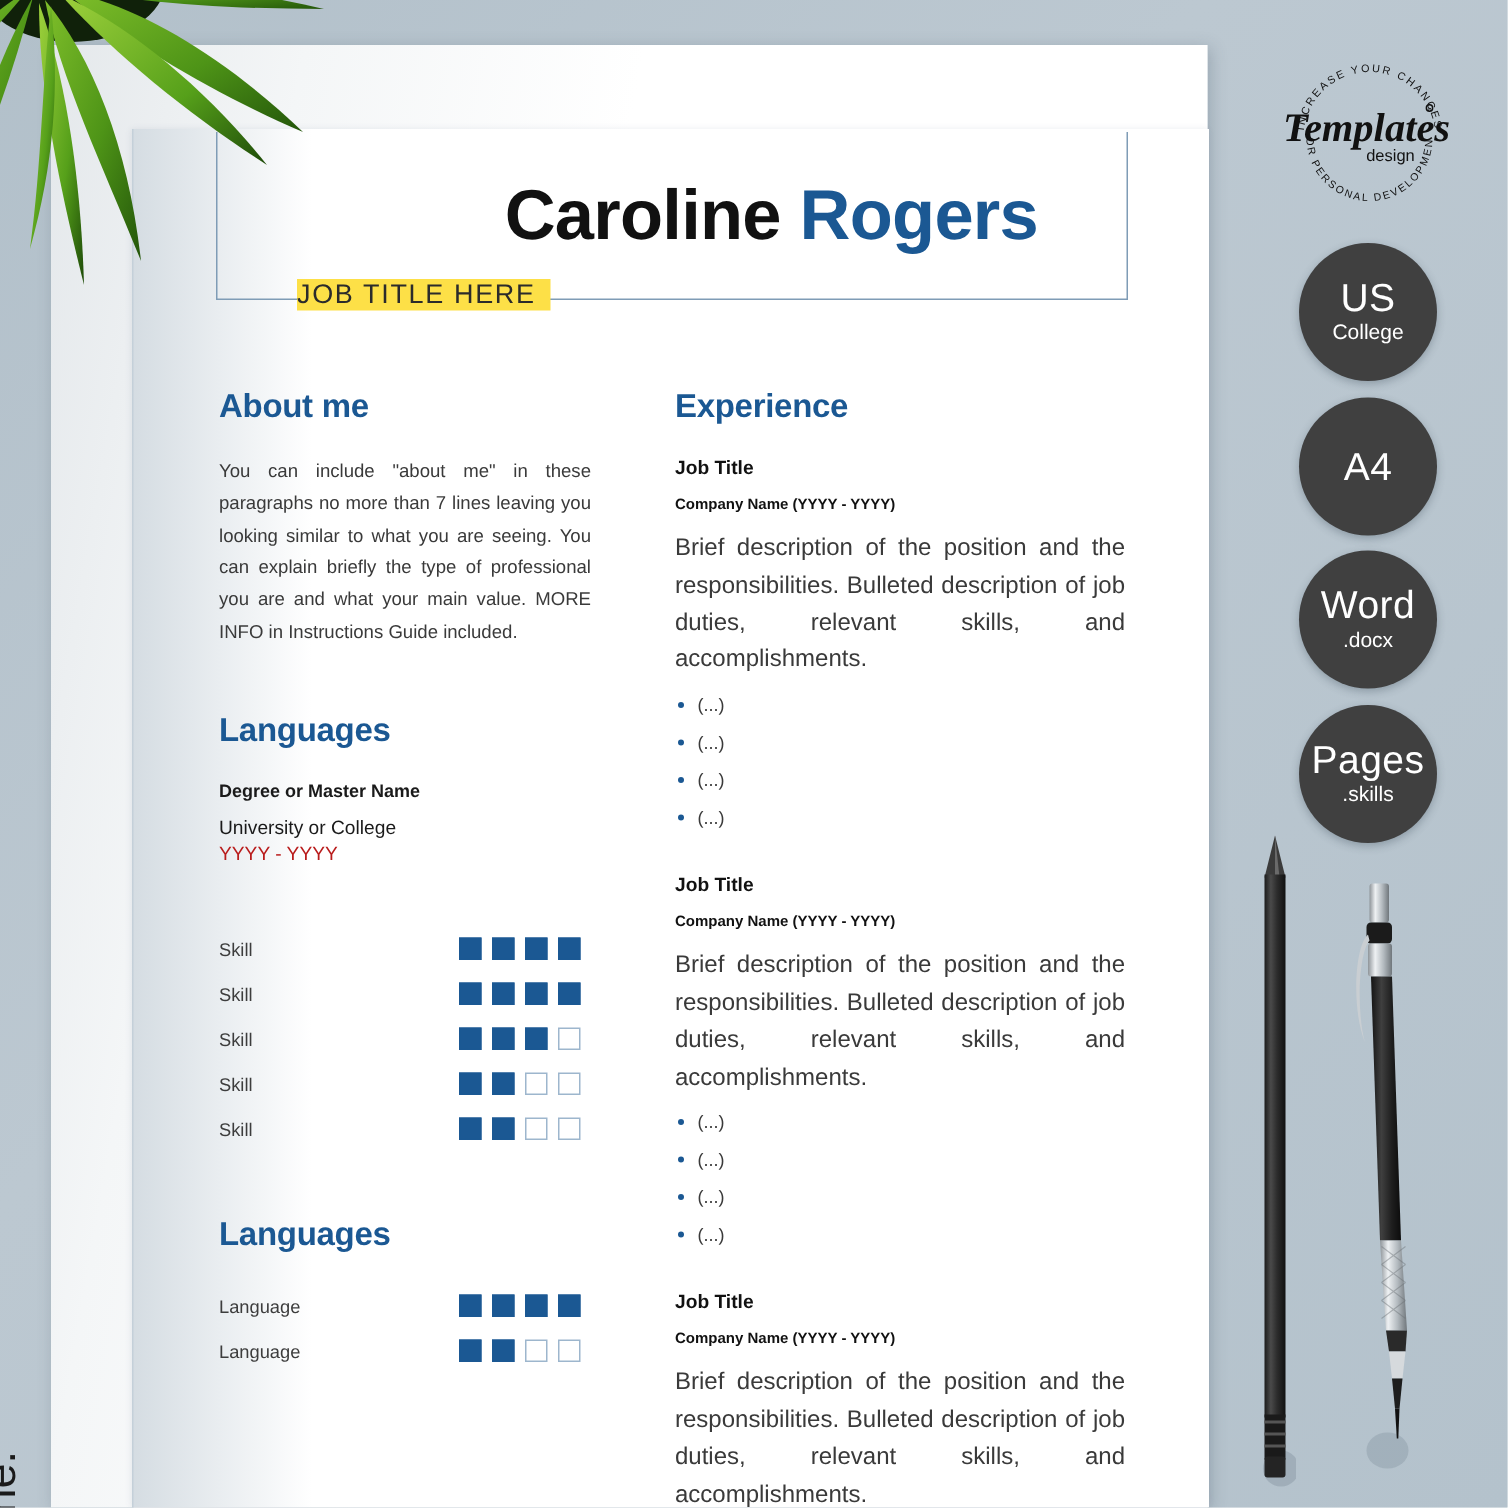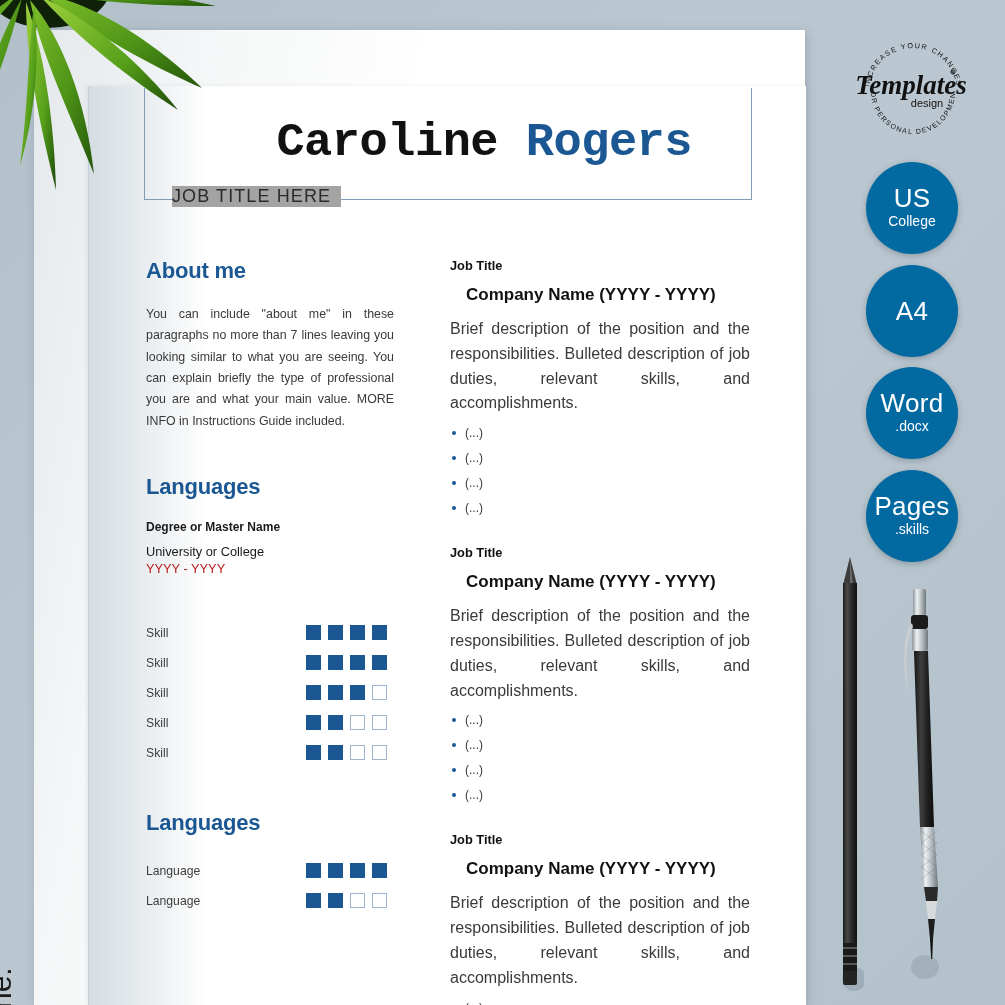--- a/index.html
+++ b/index.html
@@ -41,26 +41,25 @@
   .hdr-box{
     position:absolute;left:144px;top:88px;width:608px;height:112px;
     border:1px solid #7f9cb6;border-top:none;
     box-sizing:border-box;
   }
   .name{
     position:absolute;left:144px;top:118px;width:608px;
     text-align:right;padding-right:60px;box-sizing:border-box;
     font-size:47px;font-weight:bold;letter-spacing:-0.5px;color:#111111;
     line-height:1.05;
-    font-family:Liberation Mono, monospace;
   }
   .name .last{color:#1b5893;}
   .jobtitle-wrap{
-    position:absolute;left:172px;top:186px;
-    background:#a3a3a3;padding:0 10px 0 0;
+    position:absolute;left:198px;top:186px;
+    background:#fde047;padding:0 10px 0 0;
     font-size:18px;letter-spacing:1.1px;color:#2b2b2b;font-weight:300;
   }
 
   
   .col-left{position:absolute;left:146px;top:258px;width:248px;}
   .col-right{position:absolute;left:450px;top:258px;width:300px;}
 
   h2.sec{
     margin:0 0 20px 0;font-size:22px;font-weight:bold;color:#1b5893;
     letter-spacing:-0.2px;
@@ -81,41 +80,41 @@
   .rate-row{display:flex;align-items:center;height:30px;}
   .rate-label{font-size:12.2px;color:#3d3d3d;font-weight:300;flex:0 0 160px;}
   .squares{display:flex;gap:7px;}
   .sq{width:15px;height:15px;box-sizing:border-box;}
   .sq.on{background:#1b5893;border:1px solid #1b5893;}
   .sq.off{background:#ffffff;border:1.5px solid #9db6cd;}
 
   
   .job{margin-bottom:30px;}
   .job-title{font-size:12.8px;font-weight:bold;color:#111;margin:0 0 12px 0;}
-  .job-company{font-size:17px;font-weight:bold;color:#111;margin:0 0 12px 16px;}
+  .job-company{font-size:10px;font-weight:bold;color:#111;margin:0 0 12px 0;}
   .job-desc{
     margin:0 0 10px 0;font-size:16px;line-height:1.55;color:#3a3a3a;
     text-align:justify;font-weight:300;
   }
   .bul{display:flex;align-items:center;margin:0 0 11px 2px;}
   .bul .dot{width:4px;height:4px;border-radius:50%;background:#1b5893;margin-right:9px;}
   .bul .txt{font-size:12px;color:#3a3a3a;font-weight:300;}
 
   
   .side-text{
     position:absolute;left:18px;bottom:-4px;
     transform:rotate(-90deg);transform-origin:left bottom;
     font-size:30px;color:#1a1a1a;font-weight:300;white-space:nowrap;
   }
 
   
   .logo{position:absolute;left:857px;top:32px;width:112px;height:112px;}
   .badge{
     position:absolute;left:866px;width:92px;height:92px;border-radius:50%;
-    background:#0369a1;display:flex;flex-direction:column;
+    background:#404040;display:flex;flex-direction:column;
     align-items:center;justify-content:center;color:#ffffff;
     box-shadow:0 2px 6px rgba(40,55,70,.3);
   }
   .badge .b-main{font-size:26px;line-height:1;letter-spacing:.3px;}
   .badge .b-sub{font-size:14px;line-height:1.25;margin-top:2px;}
   #badge-0{top:162px;}
   #badge-1{top:265px;}
   #badge-2{top:367px;}
   #badge-3{top:470px;}
 
@@ -251,20 +250,21 @@
             <div class="sq on"></div>
             <div class="sq on"></div>
             <div class="sq off"></div>
             <div class="sq off"></div>
           </div>
         </div>
       </div>
   </div>
 
   <div class="col-right">
+    <h2 class="sec">Experience</h2>
     <div id="jobs-list">
         <div class="job">
           <p class="job-title">Job Title</p>
           <p class="job-company">Company Name (YYYY - YYYY)</p>
           <p class="job-desc">Brief description of the position and the responsibilities. Bulleted description of job duties, relevant skills, and accomplishments.</p>
           <div class="bul">
             <span class="dot"></span>
             <span class="txt">(...)</span>
           </div>
           <div class="bul">

